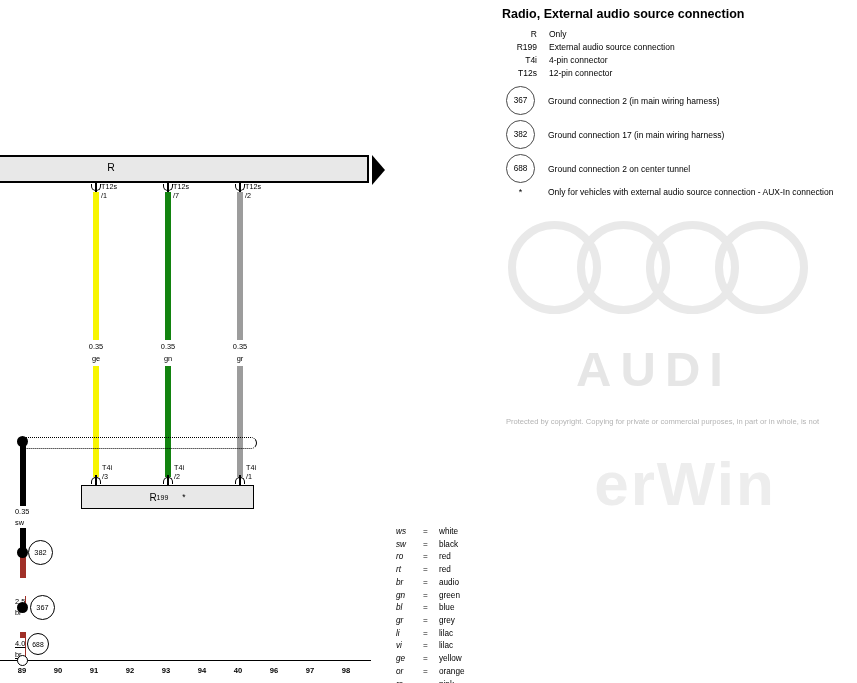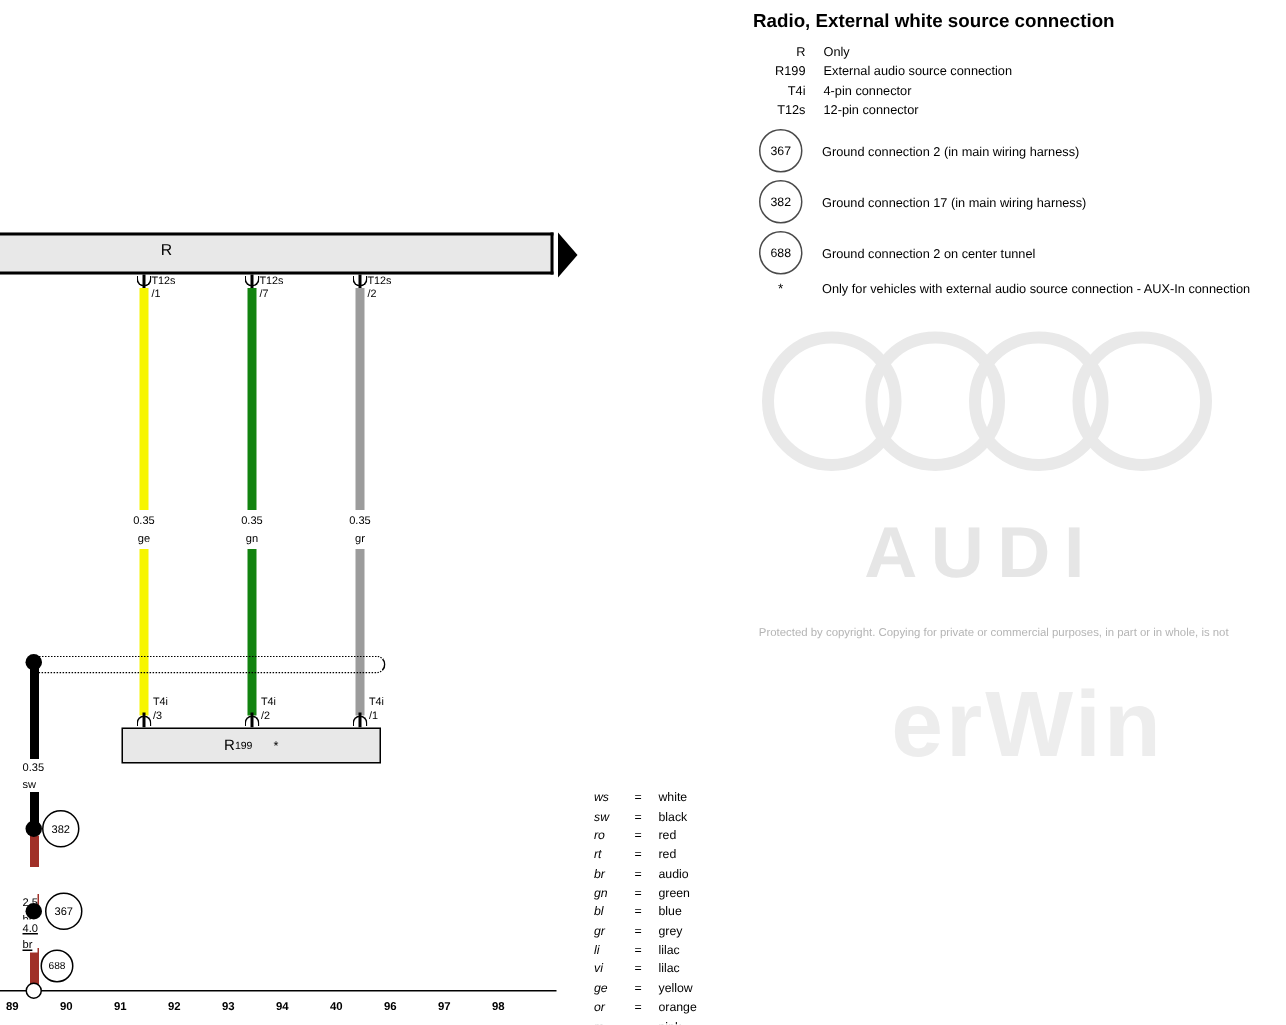--- a/index.html
+++ b/index.html
@@ -51,21 +51,21 @@
 
   .gw { position:absolute; left:19.5px; width:6px; z-index:1; }
   .gw-sw1 { top:444px; height:62px; background:#000; }
   .gw-sw2 { top:528px; height:21px; background:#000; }
   .gw-br1 { top:557px; height:21px; background:#a03028; }
   .gw-br2 { top:596px; height:9px;  background:#a03028; }
   .gw-br3 { top:632px; height:26px; background:#a03028; }
   .junction { position:absolute; width:11px; height:11px; border-radius:50%; background:#000; z-index:3; }
   .j1 { left:17px; top:547px; } .j2 { left:17px; top:602px; }
   .gw-label { position:absolute; left:15px; font-size:7.4px; line-height:11px; background:#fff; z-index:2; white-space:nowrap; }
-  .gl-sw { top:506px; } .gl-br1 { top:576px;margin-top:20px; } .gl-br2 { top:613px;text-decoration:underline; }
+  .gl-sw { top:506px; } .gl-br1 { top:576px;margin-top:20px; } .gl-br2 { top:638px;text-decoration:underline; }
 
   .node-circle {
     position:absolute; border:1.1px solid #000; border-radius:50%; background:#fff; z-index:4;
     display:flex; align-items:center; justify-content:center; font-size:7.4px;
   }
   .n382 { left:28px; top:540px; width:25px; height:25px; }
   .n367 { left:30px; top:595px; width:25px; height:25px; }
   .n688 { left:27px; top:633px; width:22px; height:22px; font-size:6.8px; }
   .earth-circle {
     position:absolute; left:17px; top:655px; width:11px; height:11px; border-radius:50%;
@@ -75,21 +75,21 @@
   .comp-box-bottom {
     position:absolute; left:81px; top:485px; width:173px; height:24px;
     background:#e8e8e8; border:1.5px solid #000; display:flex; align-items:center; justify-content:center;
     font-size:10px; z-index:2;
   }
   .comp-box-bottom sub { font-size:7px; vertical-align:-2px; }
   .comp-box-bottom .fn-mark { margin-left:14px; font-size:8.5px; }
 
   .track-line { position:absolute; left:0; top:660px; width:371px; border-top:1.5px solid #000; }
   .track-row { position:absolute; left:4px; top:666px; width:361px; display:flex; }
-  .track-row .trk { width:36px; text-align:left; font-size:7.6px; font-weight:bold; }
+  .track-row .trk { width:36px; text-align:center; font-size:7.6px; font-weight:bold; }
 
   
   #info { position:absolute; left:0; top:0; width:857px; height:683px; }
   .title { position:absolute; left:502px; top:7px; font-size:12.5px; font-weight:bold; }
   .legend-list { position:absolute; left:503px; top:28px; }
   .lg-row { display:flex; height:13px; font-size:8.5px; line-height:13px; }
   .lg-key { width:34px; text-align:right; margin-right:12px; }
   .gnote { position:absolute; left:506px; display:flex; align-items:center; }
   .g1 { top:86px; } .g2 { top:120px; } .g3 { top:154px; }
   .gnote .gcirc {
@@ -237,21 +237,21 @@
 
   <div class="trk">96</div>
 
   <div class="trk">97</div>
 
   <div class="trk">98</div>
 </div>
   </div>
 
   <div id="info">
-    <div class="title">Radio, External white source connection</div>
+    <div class="title">Radio, External audio source connection</div>
 
     <div class="legend-list">
   <div class="lg-row">
     <span class="lg-key">R</span>
     <span class="lg-val">Only</span>
   </div>
 
   <div class="lg-row">
     <span class="lg-key">R199</span>
     <span class="lg-val">External audio source connection</span>

